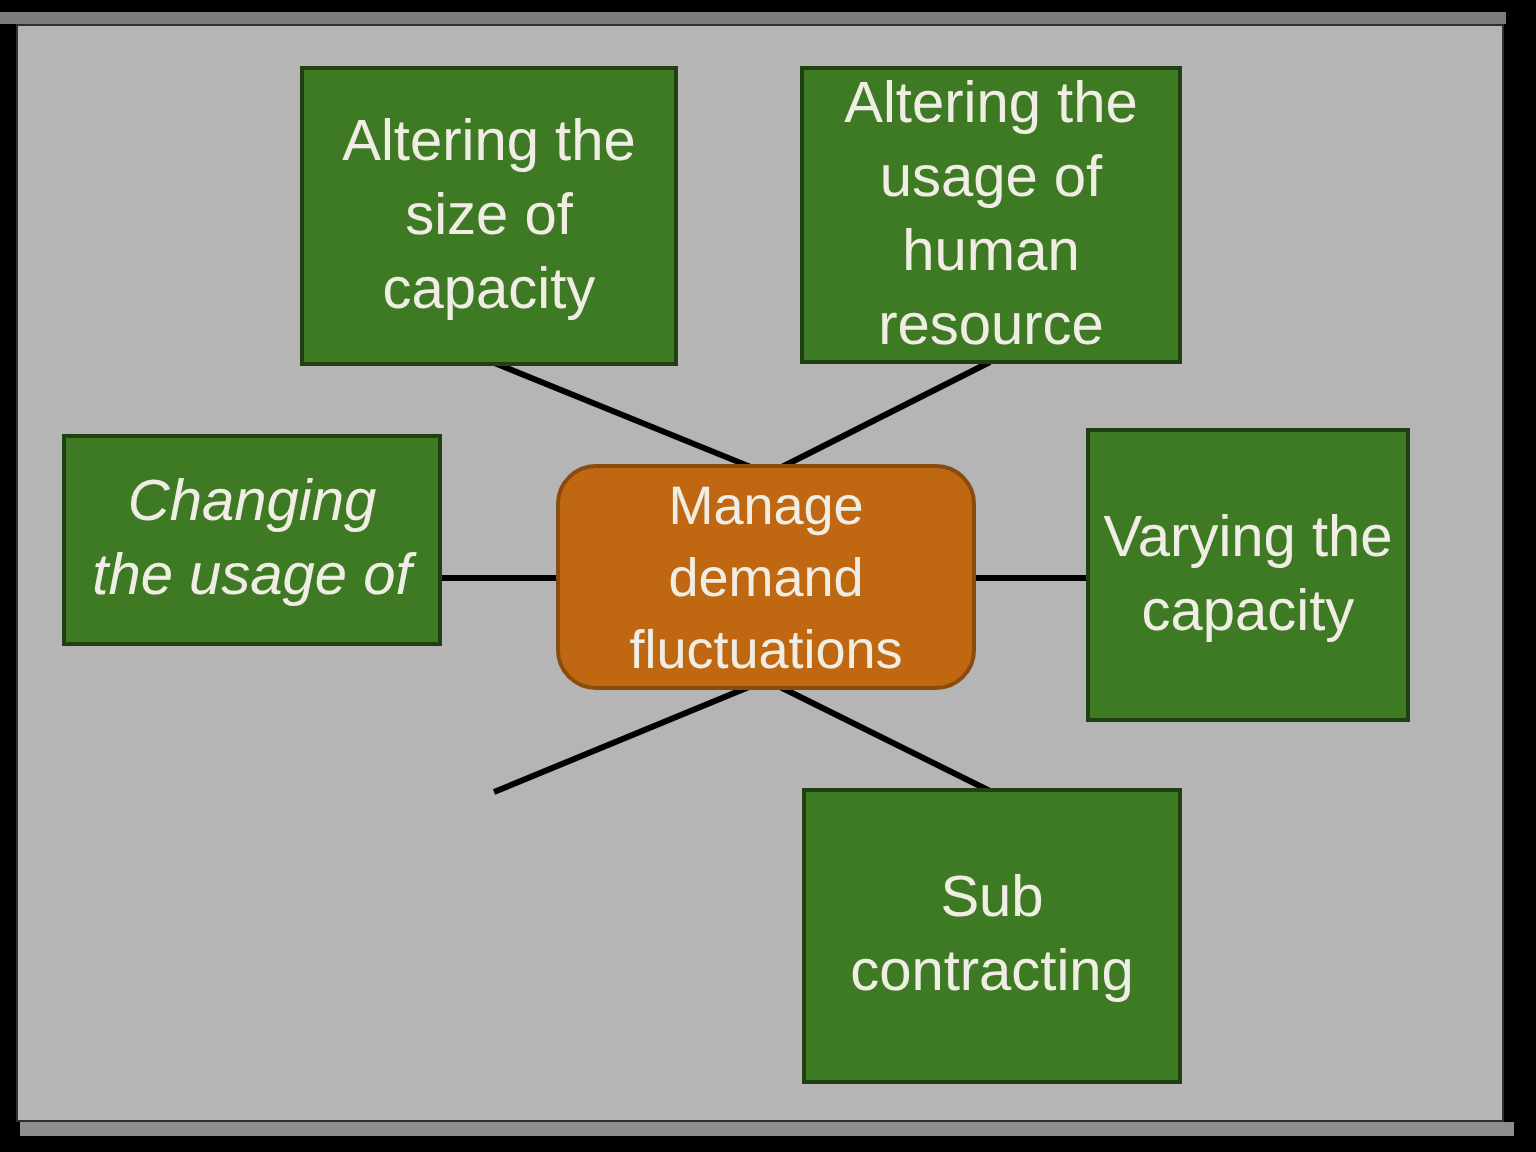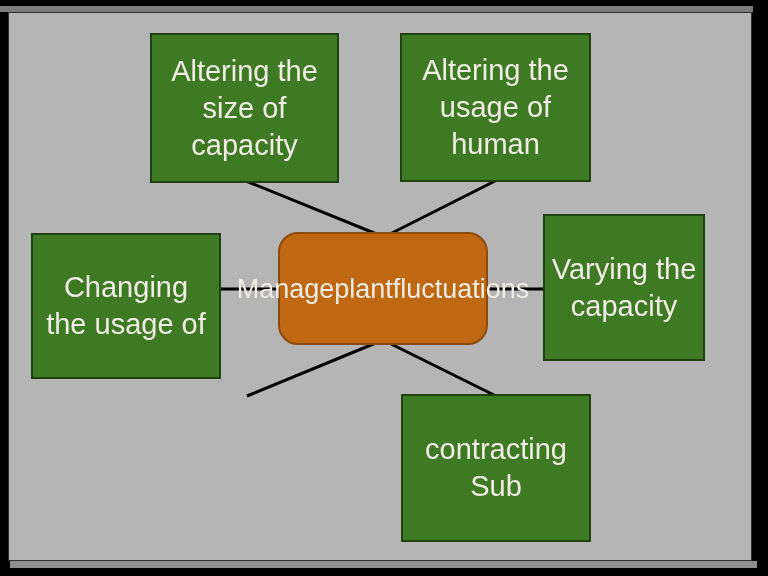--- a/index.html
+++ b/index.html
@@ -53,34 +53,35 @@
     display: flex;
     flex-direction: column;
     align-items: center;
     justify-content: center;
     text-align: center;
     font-size: 29px;
     line-height: 37px;
   }
   #node-tl { left: 150px; top: 33px;  width: 189px; height: 150px; }
   #node-tr { left: 400px; top: 33px;  width: 191px; height: 149px; }
-  #node-ml { left: 31px;  top: 233px; width: 190px; height: 146px; }
+  #node-ml { left: 31px;  top: 217px; width: 190px; height: 106px; font-style: italic; }
   #node-mr { left: 543px; top: 214px; width: 162px; height: 147px; }
   #node-bl { left: 149px; top: 392px; width: 190px; height: 149px; }
   #node-br { left: 401px; top: 394px; width: 190px; height: 148px; }
   .center-node {
     position: absolute;
     left: 278px; top: 232px;
     width: 210px; height: 113px;
     background: var(--center-orange, #c06712);
     border: 2px solid var(--center-orange-border, #8a4c0e);
     border-radius: 20px;
     box-sizing: border-box;
     color: var(--text, #f0eee4);
     display: flex;
+    flex-direction: column;
     align-items: center;
     justify-content: center;
     text-align: center;
     font-size: 27px;
     line-height: 36px;
   }
   .line-span { display: block; }
 </style>
 </head>
 <body>
@@ -103,37 +104,38 @@
   <div class="node" id="node-tl">
     <span class="line-span">Altering the</span>
     <span class="line-span">size of</span>
     <span class="line-span">capacity</span>
   </div>
 
   <div class="node" id="node-tr">
     <span class="line-span">Altering the</span>
     <span class="line-span">usage of</span>
     <span class="line-span">human</span>
+    <span class="line-span">resource</span>
   </div>
 
   <div class="node" id="node-ml">
     <span class="line-span">Changing</span>
     <span class="line-span">the usage of</span>
   </div>
 
   <div class="node" id="node-mr">
     <span class="line-span">Varying the</span>
     <span class="line-span">capacity</span>
   </div>
 
 
   <div class="node" id="node-br">
+    <span class="line-span">Sub</span>
     <span class="line-span">contracting</span>
-    <span class="line-span">Sub</span>
   </div>
 
   <div class="center-node">
     <span class="line-span">Manage</span>
-    <span class="line-span">plant</span>
+    <span class="line-span">demand</span>
     <span class="line-span">fluctuations</span>
   </div>
 
 </div>
 
 </body></html>

